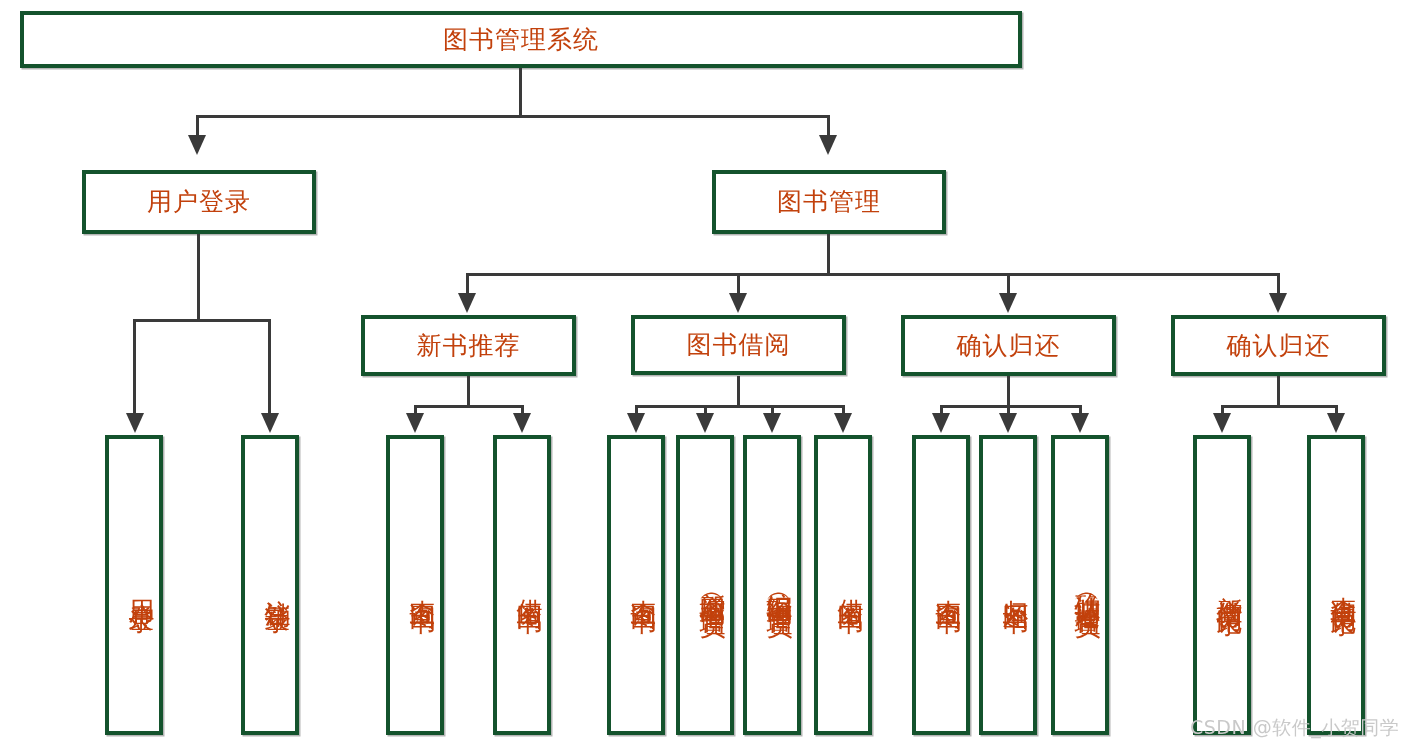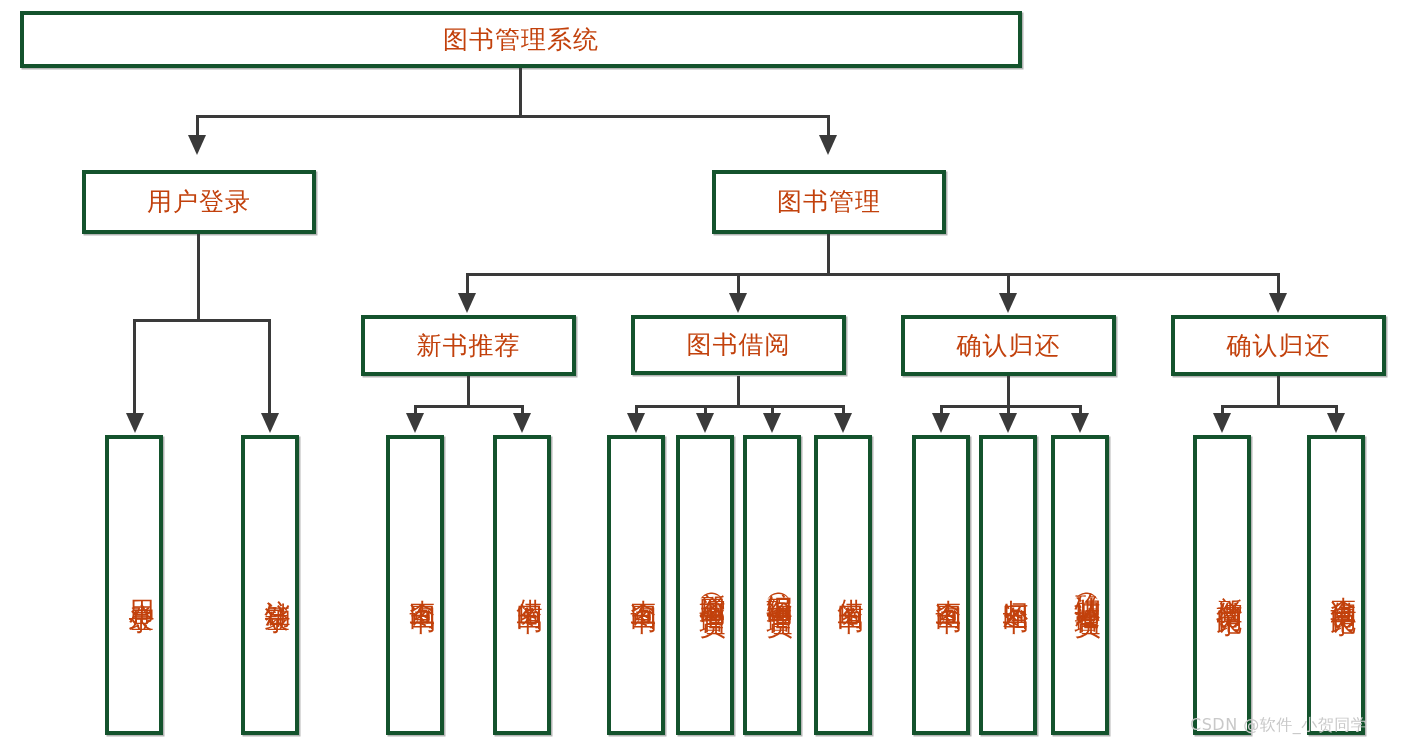--- a/index.html
+++ b/index.html
@@ -60,21 +60,21 @@
     position: absolute;
     width: 0;
     height: 0;
     border-left: 9px solid transparent;
     border-right: 9px solid transparent;
     border-top: 20px solid #3a3a3a;
   }
   .watermark {
     position: absolute;
     color: #c9c9c9;
-    font-size: 16px;
+    font-size: 19px;
     letter-spacing: 0.5px;
     white-space: nowrap;
     user-select: none;
   }
 </style>
 </head>
 <body>
 
 <div id="canvas">
 

